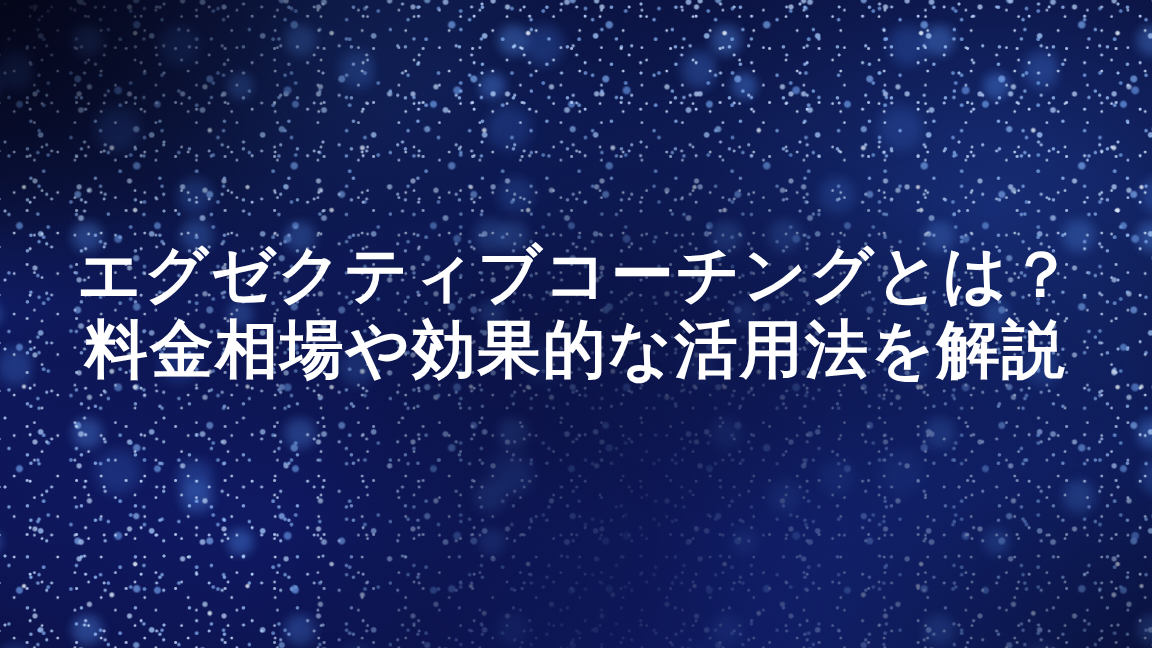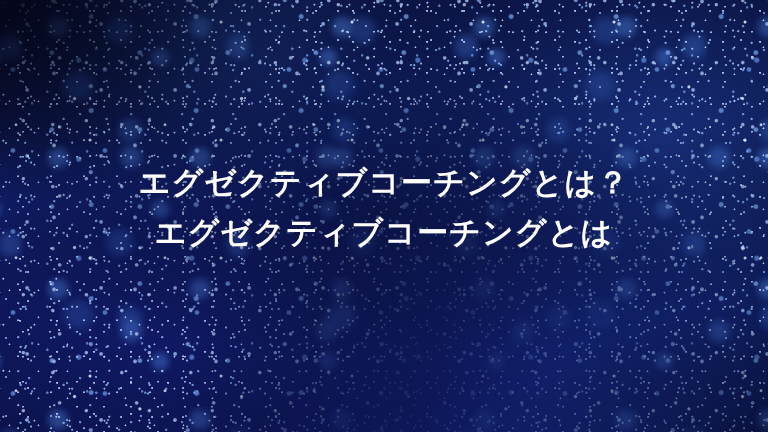--- a/index.html
+++ b/index.html
@@ -198,21 +198,21 @@
     text-align: center;
     padding: 0 32px;
     box-sizing: border-box;
   }
 
   .headline-line {
     display: block;
     color: #ffffff;
     font-family: "Liberation Sans", "DejaVu Sans", sans-serif;
     font-weight: 700;
-    font-size: 31px;
+    font-size: 42px;
     line-height: 50px;
     letter-spacing: 0.035em;
     white-space: nowrap;
     text-rendering: geometricPrecision;
   }
 </style>
 </head>
 <body>
 
 <div id="hero-banner">
@@ -228,16 +228,16 @@
     <div class="particles" id="particles-sparkle"></div>
   </div>
 
   <div class="bg-layer" id="bg-plate-lowerleft"></div>
   <div class="bg-layer" id="bg-corner-dark"></div>
   <div class="bg-layer" id="bg-vignette"></div>
   <div class="bg-layer" id="text-scrim"></div>
 
   <div id="headline-block">
     <span class="headline-line">エグゼクティブコーチングとは？</span>
-    <span class="headline-line">エグゼクティブコーチングとは</span>
+    <span class="headline-line">料金相場や効果的な活用法を解説</span>
   </div>
 
 </div>
 
 </body></html>

